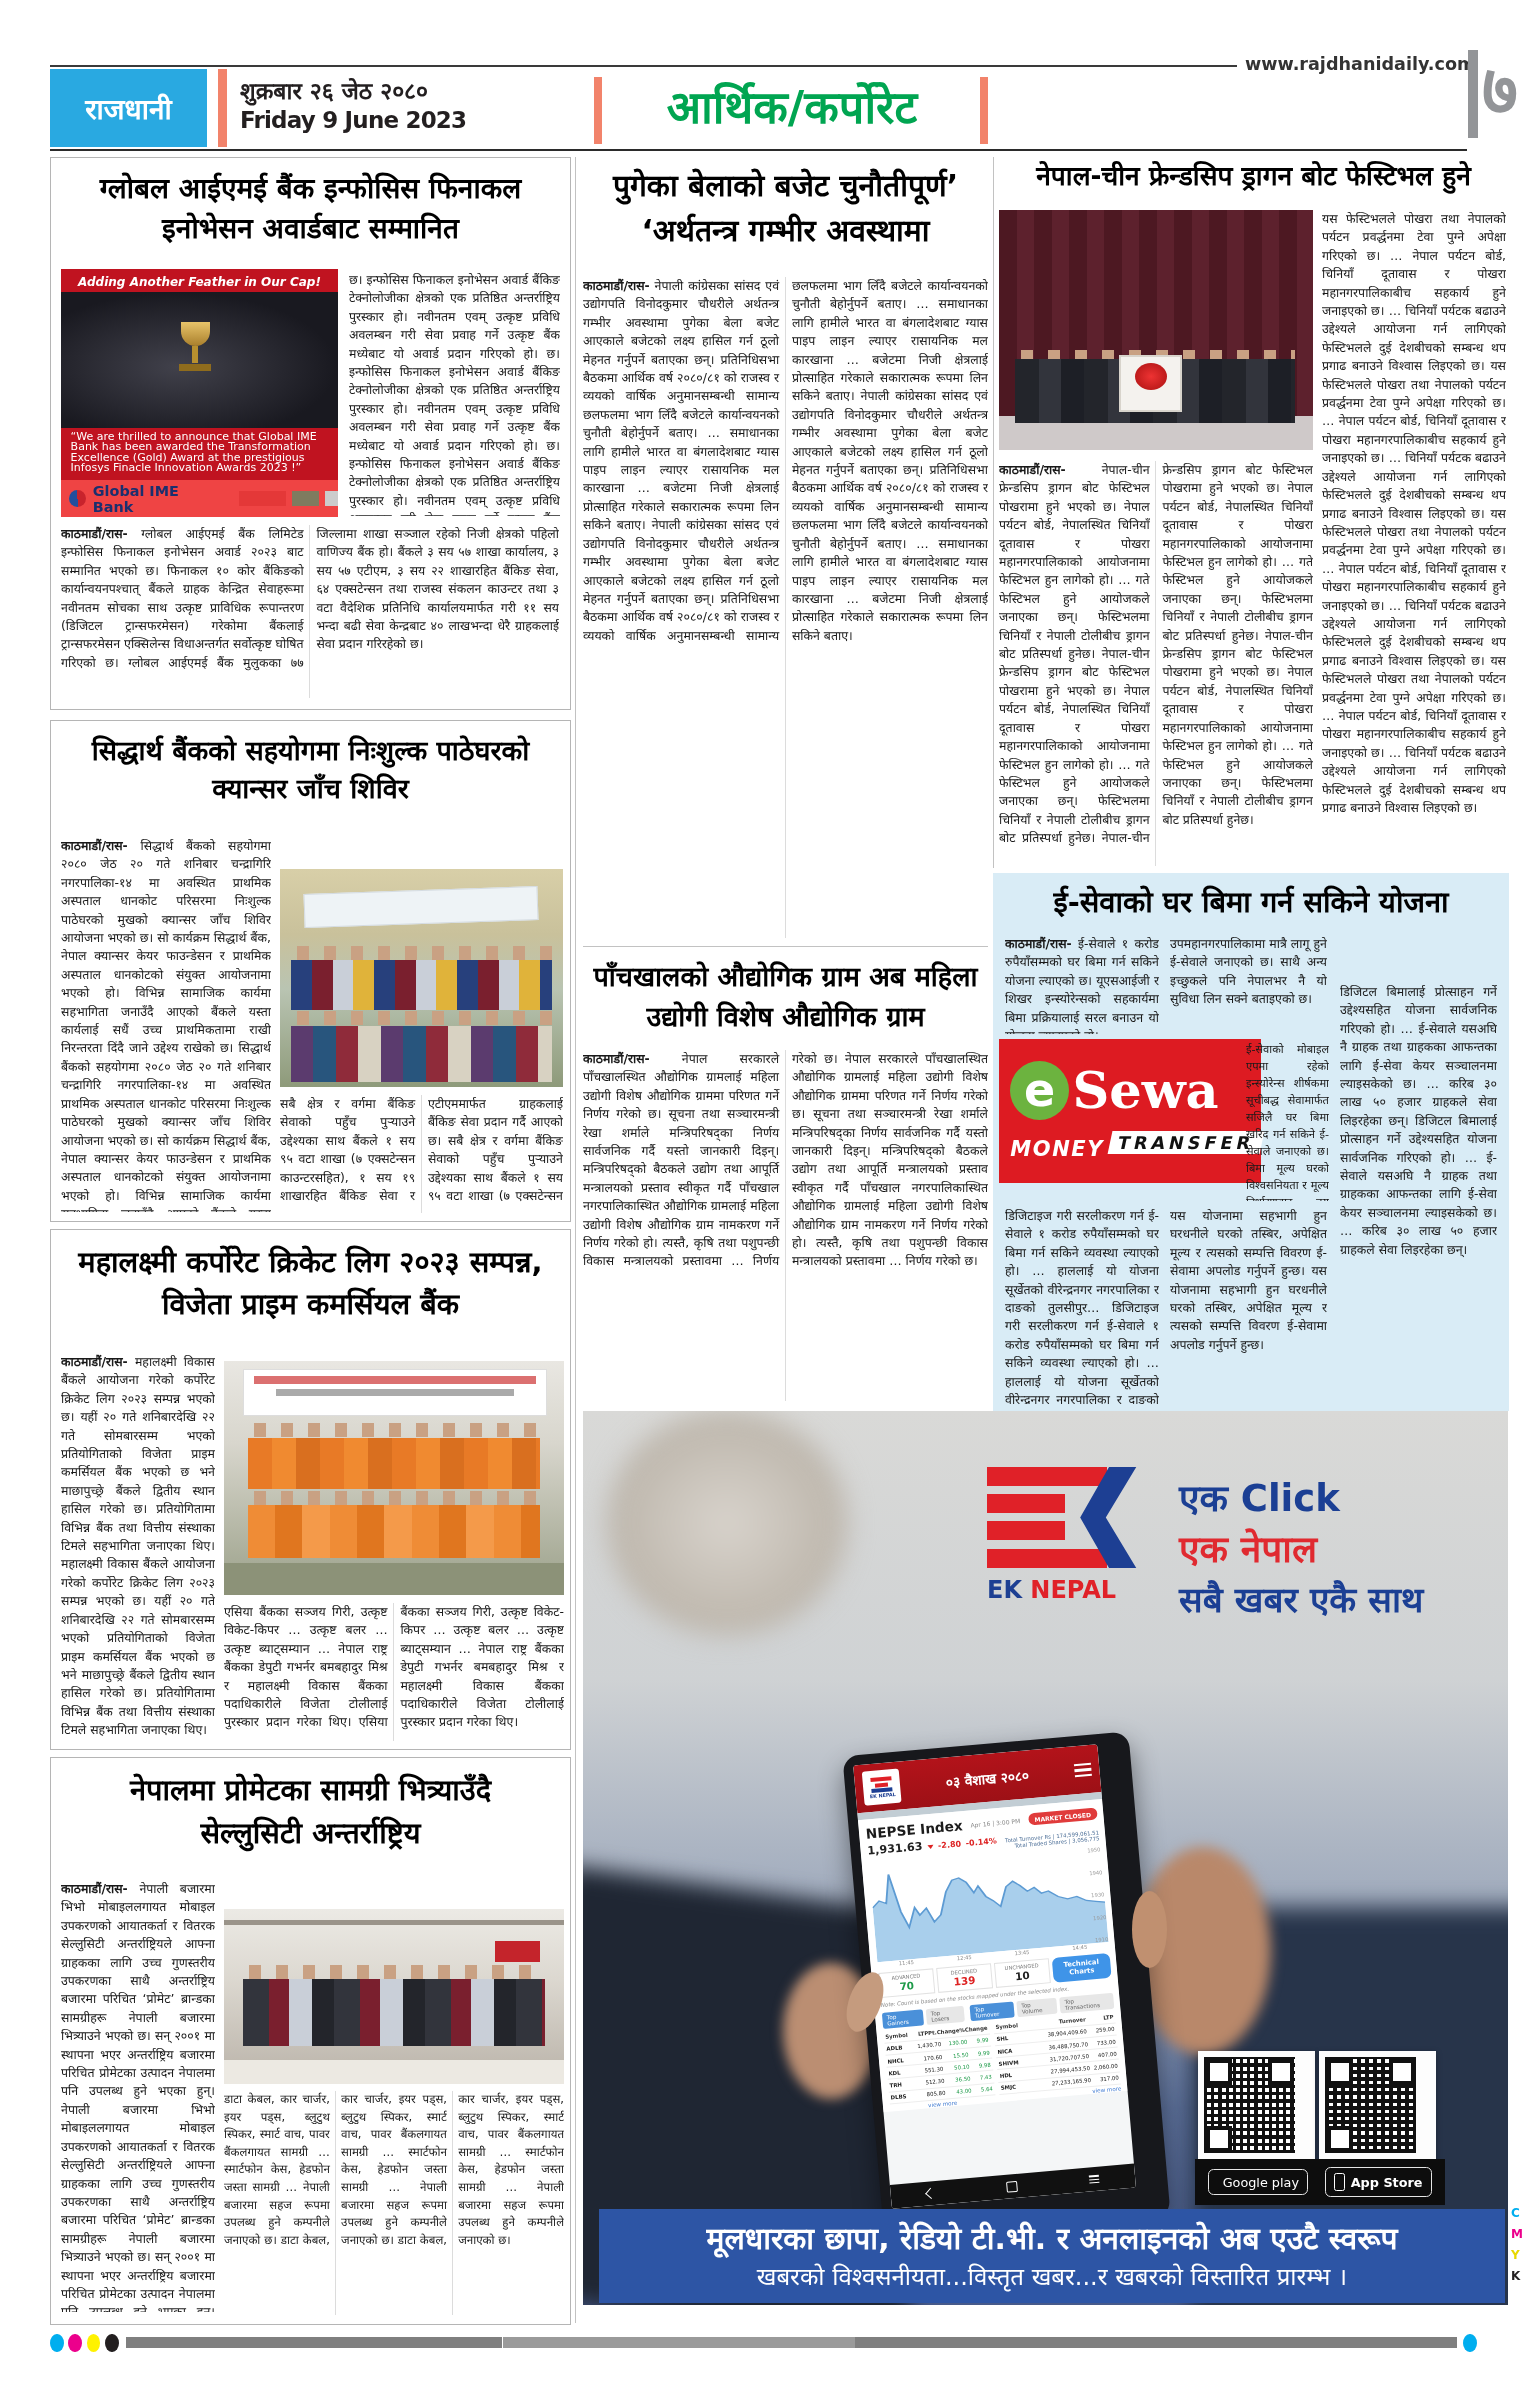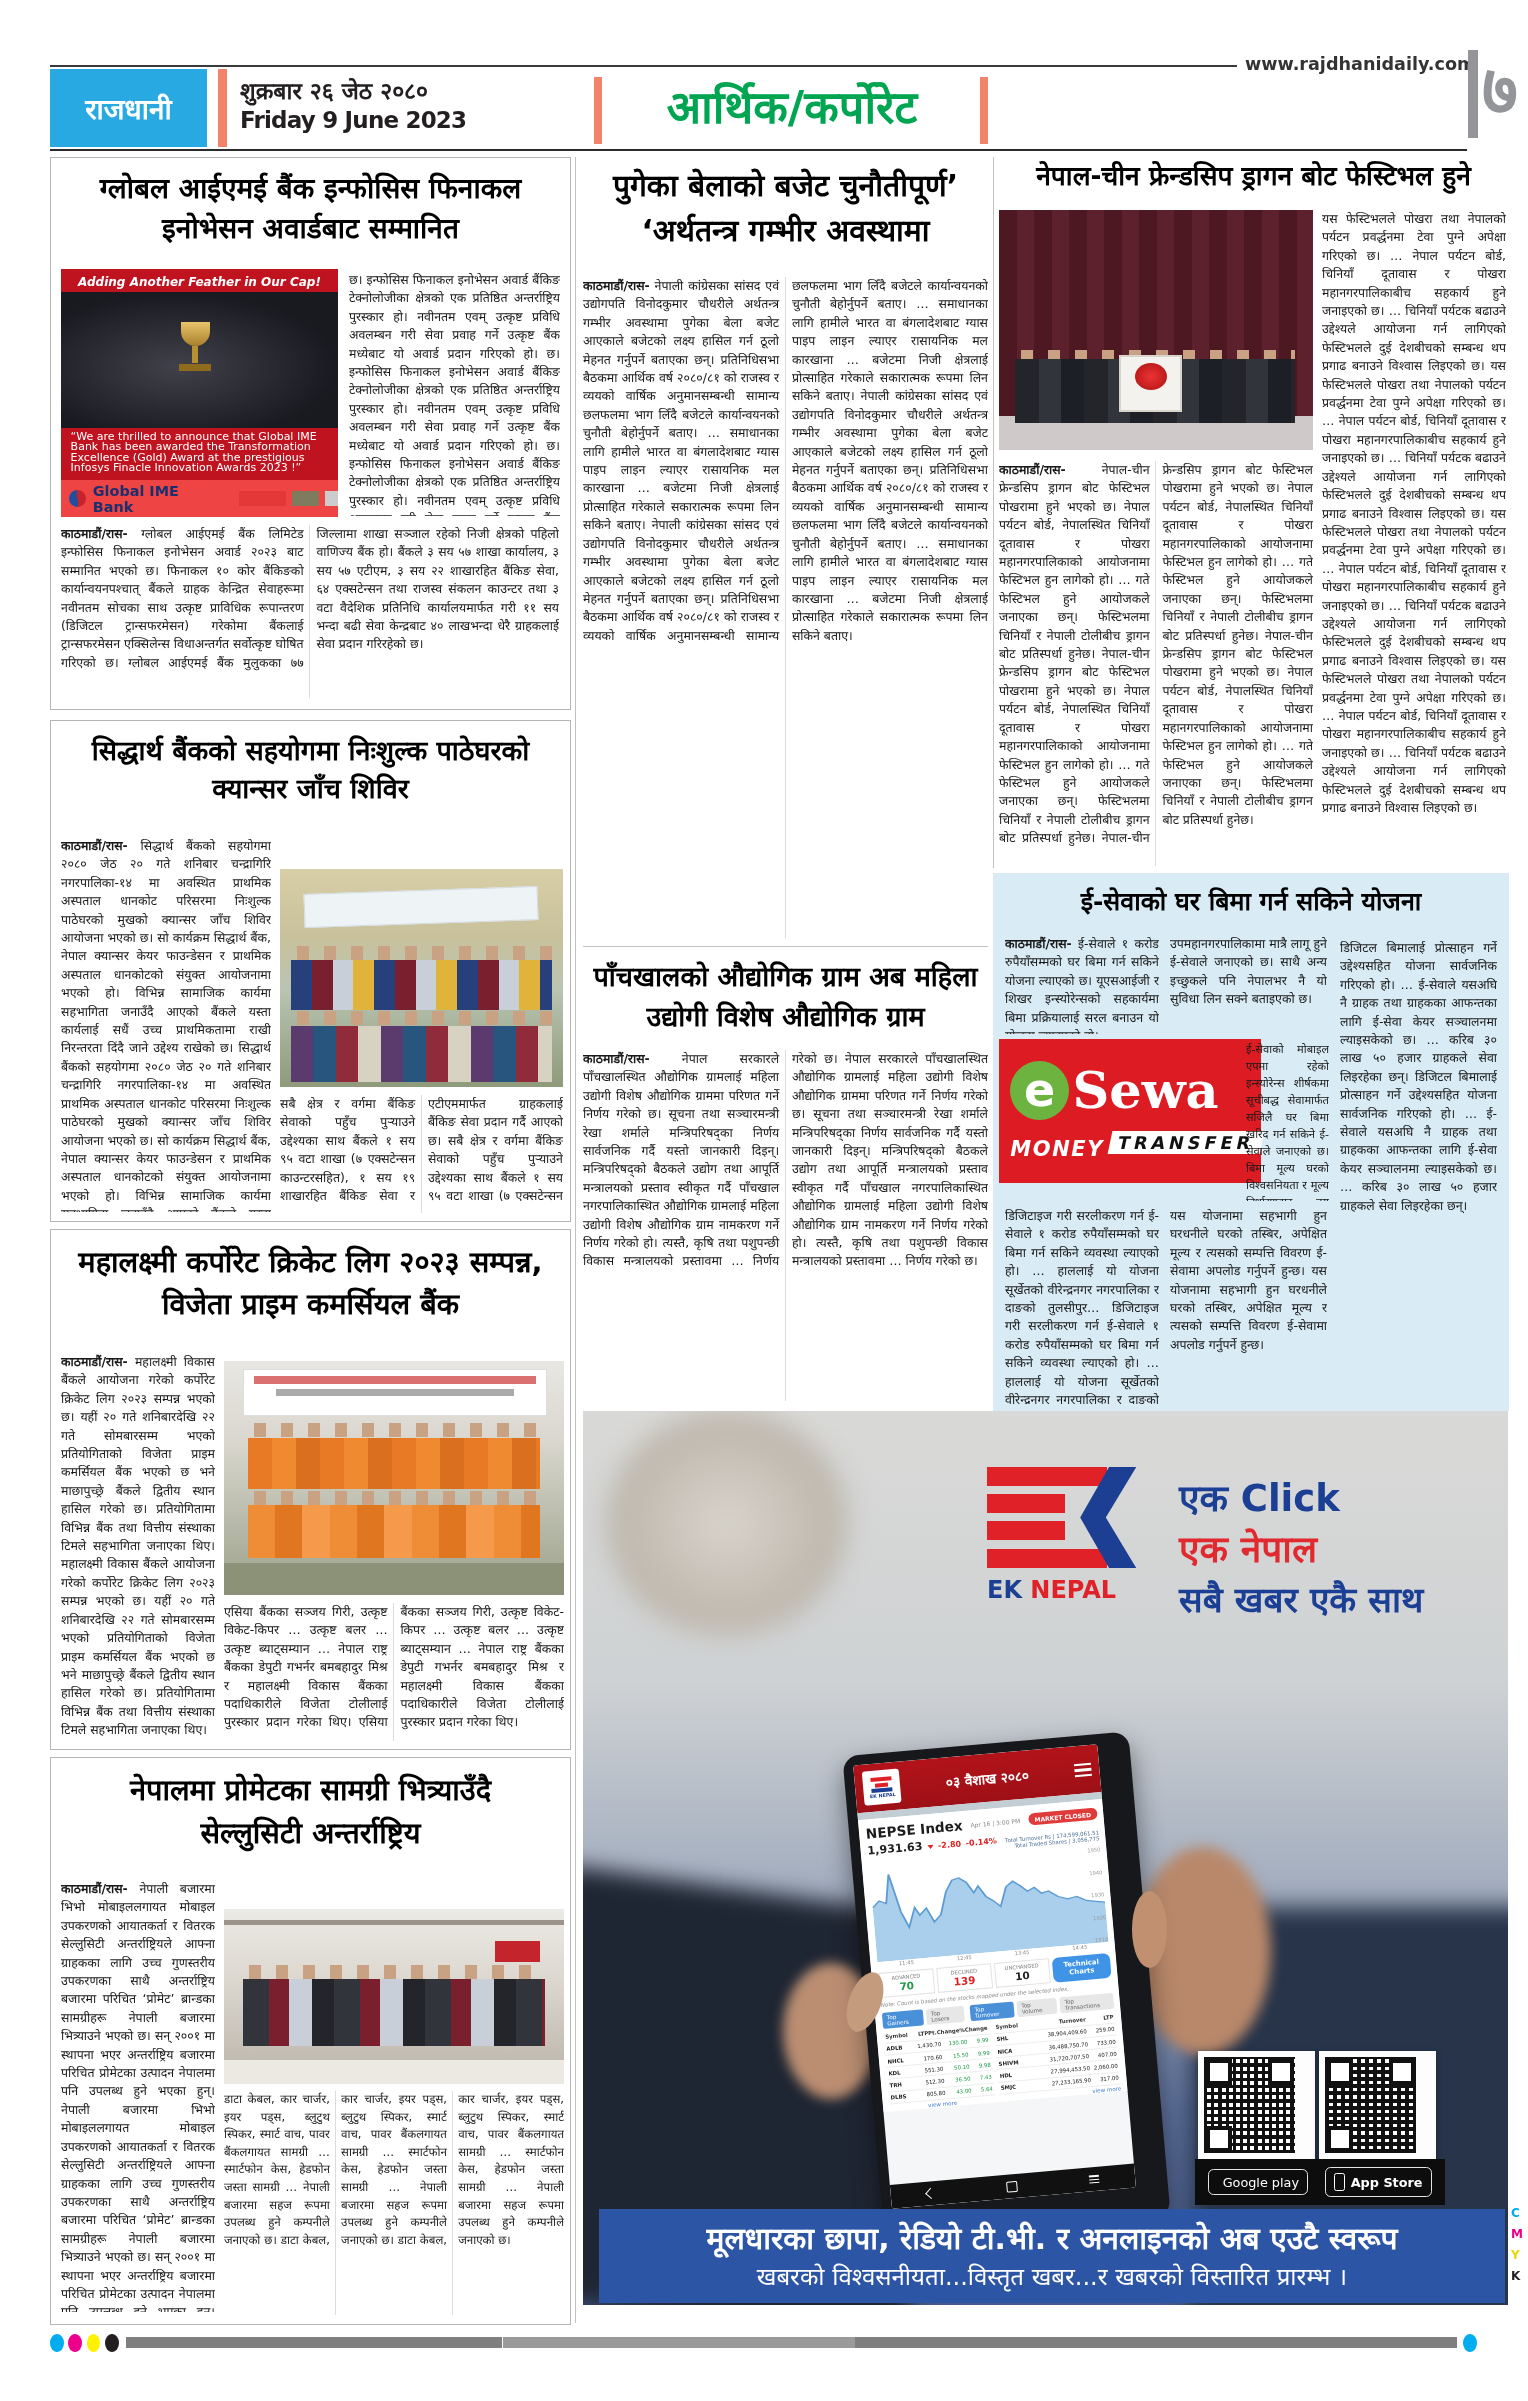--- a/index.html
+++ b/index.html
@@ -171,21 +171,21 @@
     <div class="headsband" style="position:absolute;top:56px;left:19px;width:302px;height:14.4px;"></div>
     <div style="position:absolute;top:70px;left:19px;width:302px;height:67px;background:repeating-linear-gradient(90deg,#32343c 0 25.6px,#7a1f2e 25.6px 46px,#c9cfd8 46px 69px,#23252b 69px 91px);"></div>
     <div style="position:absolute;bottom:0;width:100%;height:24px;background:#ece9e2;"></div>
     <div style="position:absolute;top:32px;right:24px;width:45px;height:21px;background:#c4242b;"></div>
   </div>
   <div class="abs bt cols3" style="left:224px;top:2091px;width:340px;height:224px;font-size:11.6px;line-height:17.6px;">
     <span>डाटा केबल, कार चार्जर, इयर पड्स, ब्लुटुथ स्पिकर, स्मार्ट वाच, पावर बैंकलगायत सामग्री … स्मार्टफोन केस, हेडफोन जस्ता सामग्री … नेपाली बजारमा सहज रूपमा उपलब्ध हुने कम्पनीले जनाएको छ। डाटा केबल, कार चार्जर, इयर पड्स, ब्लुटुथ स्पिकर, स्मार्ट वाच, पावर बैंकलगायत सामग्री … स्मार्टफोन केस, हेडफोन जस्ता सामग्री … नेपाली बजारमा सहज रूपमा उपलब्ध हुने कम्पनीले जनाएको छ। डाटा केबल, कार चार्जर, इयर पड्स, ब्लुटुथ स्पिकर, स्मार्ट वाच, पावर बैंकलगायत सामग्री … स्मार्टफोन केस, हेडफोन जस्ता सामग्री … नेपाली बजारमा सहज रूपमा उपलब्ध हुने कम्पनीले जनाएको छ।</span>
   </div>
 
   <div class="abs" style="left:993px;top:873px;width:516px;height:538px;background:#d9ecf6;">
-    <div class="hl" style="margin:12.8px 16px 0;font-size:25px;line-height:32px;">ई-सेवाको घर बिमा गर्न सकिने योजना</div>
+    <div class="hl" style="margin:12.8px 16px 0;font-size:29px;line-height:32px;">ई-सेवाको घर बिमा गर्न सकिने योजना</div>
   </div>
   <div class="abs bt" style="left:1005px;top:935px;width:154px;height:99px;">
     <b class="byl">काठमाडौं/रास-</b>
     <span>ई-सेवाले १ करोड रुपैयाँसम्मको घर बिमा गर्न सकिने योजना ल्याएको छ। यूएसआईजी र शिखर इन्स्योरेन्सको सहकार्यमा बिमा प्रक्रियालाई सरल बनाउन यो योजना ल्याइएको हो।</span>
   </div>
   <div class="abs bt" style="left:1170px;top:935px;width:157px;height:99px;">
     <span>उपमहानगरपालिकामा मात्रै लागू हुने ई-सेवाले जनाएको छ। साथै अन्य इच्छुकले पनि नेपालभर नै यो सुविधा लिन सक्ने बताइएको छ।</span>
   </div>
 
   <div class="abs" style="left:999px;top:1039px;width:240px;height:134px;background:#dd1b22;display:flex;flex-direction:column;justify-content:center;padding:4.8px 11.2px;">
@@ -200,21 +200,21 @@
   </div>
   <div class="abs bt" style="left:1246px;top:1041px;width:83px;height:160px;font-size:11.2px;line-height:17px;">
     <span>ई-सेवाको मोबाइल एपमा रहेको इन्स्योरेन्स शीर्षकमा सूचीबद्ध सेवामार्फत सजिलै घर बिमा खरिद गर्न सकिने ई-सेवाले जनाएको छ। बिमा मूल्य घरको विश्वसनियता र मूल्य निर्धारणबाट तय हुनेछ।</span>
   </div>
   <div class="abs bt" style="left:1005px;top:1207px;width:154px;height:197px;">
     <span>डिजिटाइज गरी सरलीकरण गर्न ई-सेवाले १ करोड रुपैयाँसम्मको घर बिमा गर्न सकिने व्यवस्था ल्याएको हो। … हाललाई यो योजना सूर्खेतको वीरेन्द्रनगर नगरपालिका र दाङको तुलसीपुर… डिजिटाइज गरी सरलीकरण गर्न ई-सेवाले १ करोड रुपैयाँसम्मको घर बिमा गर्न सकिने व्यवस्था ल्याएको हो। … हाललाई यो योजना सूर्खेतको वीरेन्द्रनगर नगरपालिका र दाङको तुलसीपुर…</span>
   </div>
   <div class="abs bt" style="left:1170px;top:1207px;width:157px;height:197px;">
     <span>यस योजनामा सहभागी हुन घरधनीले घरको तस्बिर, अपेक्षित मूल्य र त्यसको सम्पत्ति विवरण ई-सेवामा अपलोड गर्नुपर्ने हुन्छ। यस योजनामा सहभागी हुन घरधनीले घरको तस्बिर, अपेक्षित मूल्य र त्यसको सम्पत्ति विवरण ई-सेवामा अपलोड गर्नुपर्ने हुन्छ।</span>
   </div>
-  <div class="abs bt" style="left:1340px;top:939px;width:157px;height:469px;">
+  <div class="abs bt" style="left:1340px;top:983px;width:157px;height:469px;">
     <span>डिजिटल बिमालाई प्रोत्साहन गर्ने उद्देश्यसहित योजना सार्वजनिक गरिएको हो। … ई-सेवाले यसअघि नै ग्राहक तथा ग्राहकका आफन्तका लागि ई-सेवा केयर सञ्चालनमा ल्याइसकेको छ। … करिब ३० लाख ५० हजार ग्राहकले सेवा लिइरहेका छन्। डिजिटल बिमालाई प्रोत्साहन गर्ने उद्देश्यसहित योजना सार्वजनिक गरिएको हो। … ई-सेवाले यसअघि नै ग्राहक तथा ग्राहकका आफन्तका लागि ई-सेवा केयर सञ्चालनमा ल्याइसकेको छ। … करिब ३० लाख ५० हजार ग्राहकले सेवा लिइरहेका छन्।</span>
   </div>
 
   <div class="abs" style="left:583px;top:1411px;width:925px;height:894px;overflow:hidden;background:linear-gradient(180deg,#d9d9d7 0%,#cfd2d4 30%,#9aa6ba 58%,#5d719b 78%,#46598a 100%);">
     <div class="abs" style="left:24px;top:0;width:240px;height:224px;border-radius:50%;background:radial-gradient(#d8d3cc,#b0a89c);filter:blur(12.8px);"></div>
     <div class="abs" style="left:-48px;top:480px;width:400px;height:432px;background:#1f2633;filter:blur(11.2px);transform:rotate(8deg);"></div>
     <div class="abs" style="left:608px;top:496px;width:352px;height:416px;background:#27344a;filter:blur(11.2px);"></div>
 
     <div class="abs" style="left:404px;top:56px;width:152px;height:144px;">
       <div class="ekbar" style="top:0;width:120px;"></div>

